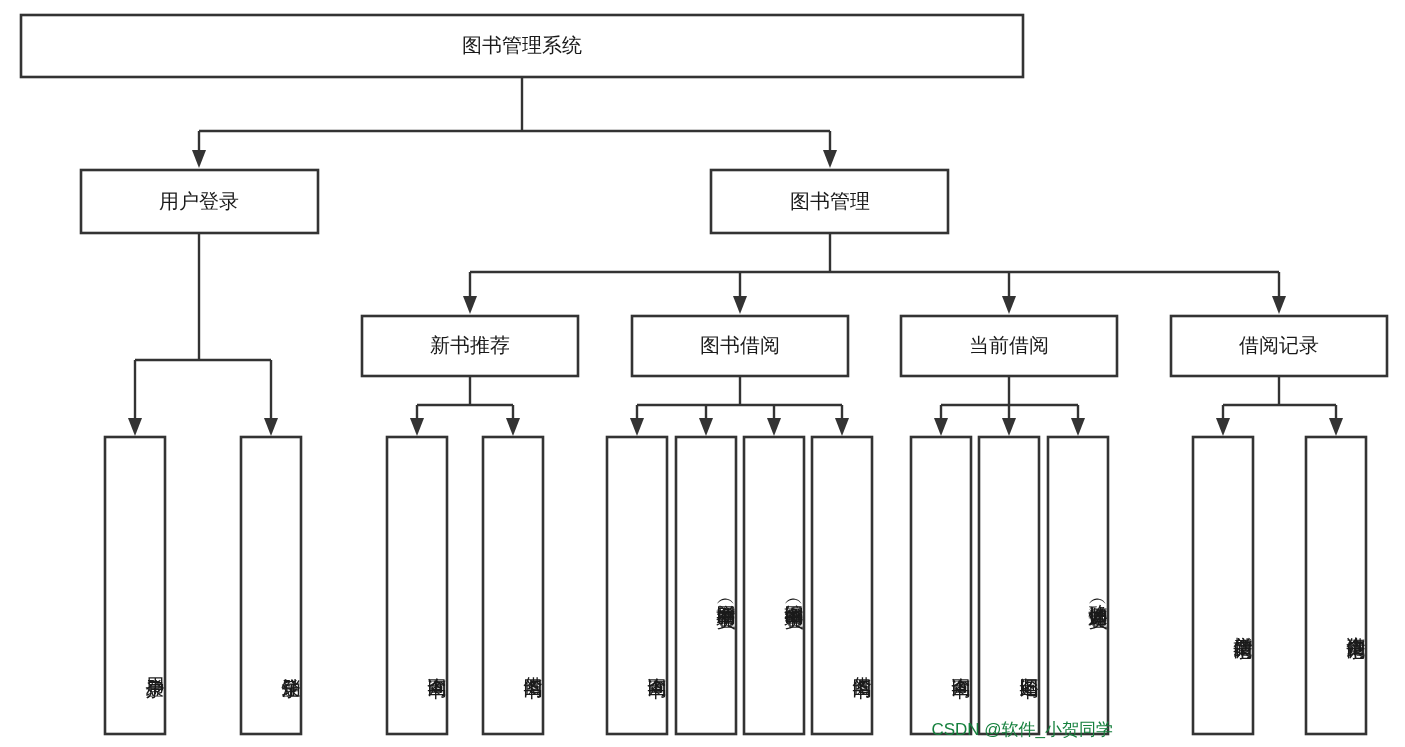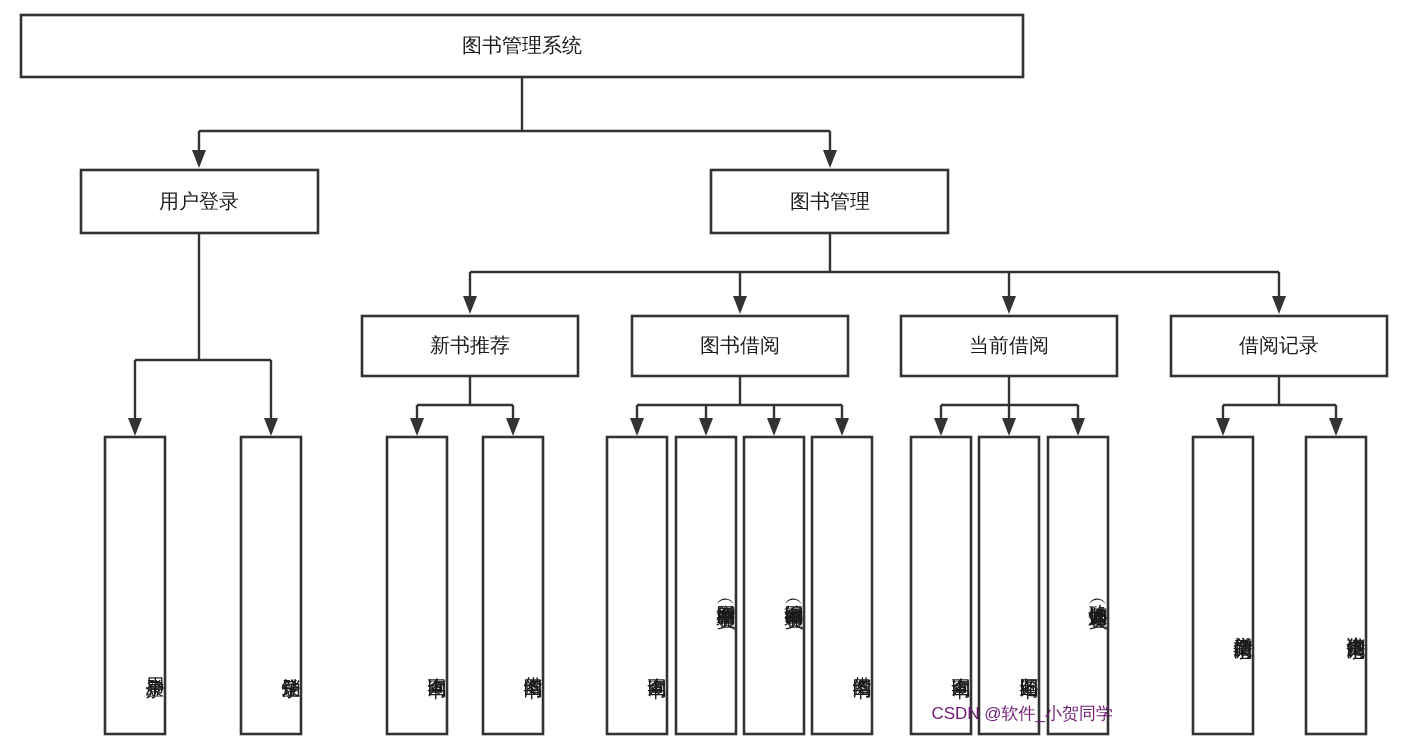--- a/index.html
+++ b/index.html
@@ -60,24 +60,24 @@
     display: flex;
     align-items: flex-start;
     justify-content: center;
     white-space: nowrap;
     pointer-events: none;
   }
   .watermark {
     position: absolute;
     font-family: "Liberation Sans", "DejaVu Sans", sans-serif;
     font-size: 17px;
-    color: #701a75;
+    color: #15803d;
     white-space: nowrap;
     right: 6px;
-    bottom: 22px;
+    bottom: 6px;
   }
 </style>
 </head>
 <body>
 
 <div id="diagram-root">
 
   <svg class="flow" viewBox="0 0 1405 747">
 
     <g>

